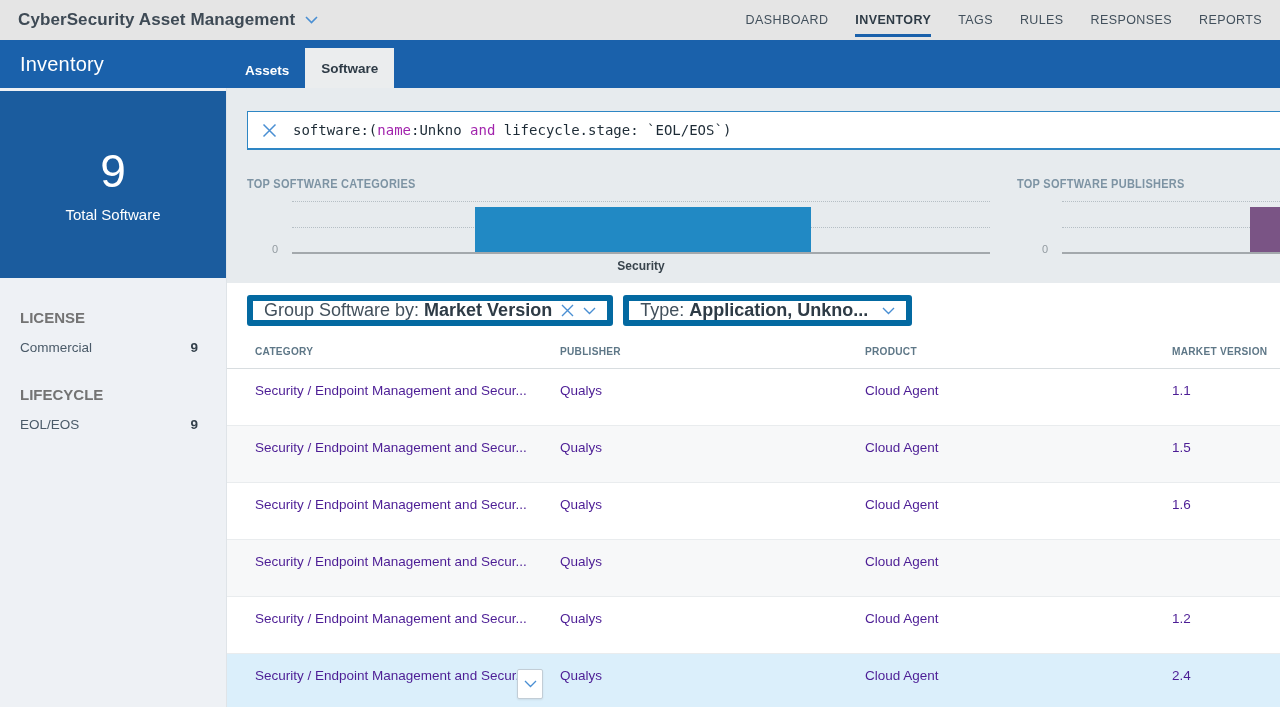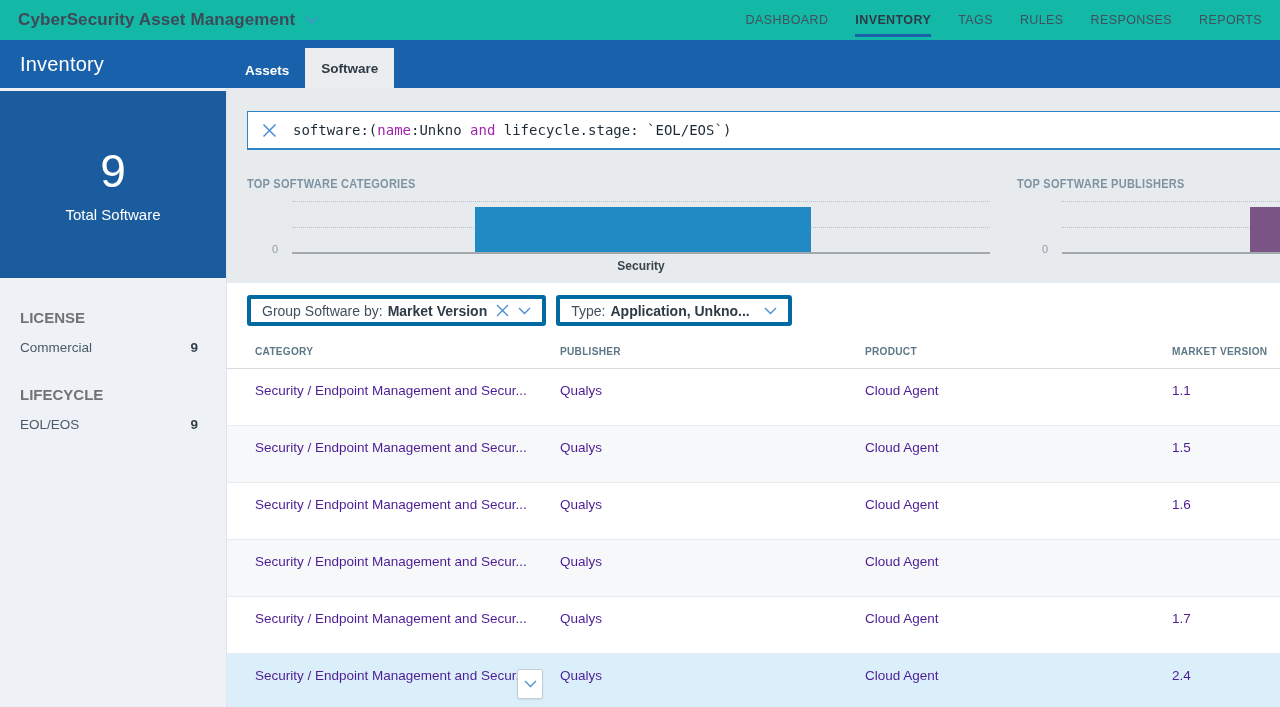--- a/index.html
+++ b/index.html
@@ -1,20 +1,20 @@
 <!DOCTYPE html>
 <html style="--blue: #1a61ab; --panel: #1b5c9e; --accent: #4a8fd3; --barblue: #2189c4; --barpurple: #7a5485; --selrow: #dbeffb; --keyword: #a224ad;"><head>
 <meta charset="utf-8">
 <style>
   * { margin:0; padding:0; box-sizing:border-box; }
   html,body { width:1280px; height:707px; overflow:hidden;
     font-family:"Liberation Sans", sans-serif; background:#fff; }
 
   
-  .topbar { height:40px; background:#14b8a6; display:flex; 
+  .topbar { height:40px; background:#e5e5e5; display:flex; 
     justify-content:space-between; padding:0 18px; }
   .app-switch { display:flex; align-items:center; gap:10px; cursor:pointer; }
   .app-title { font-size:17px; font-weight:bold; color:#3e4a55; letter-spacing:.1px; }
   .topnav { display:flex; align-items:center; gap:27px; }
   .nav-item { font-size:12.5px; font-weight:500; color:#42505c; letter-spacing:.4px;
     text-decoration:none; padding:10px 0 7px; border-bottom:3px solid transparent; cursor:pointer; }
   .nav-item.active { font-weight:bold; color:#2e3b46; border-bottom-color:var(--blue); }
 
   
   .pagehead { height:48px; background:var(--blue); display:flex; align-items:center; position:relative; }
@@ -61,22 +61,22 @@
   .bar { position:absolute; bottom:0; }
   .xlab { text-align:center; font-size:12px; color:#39444d; margin-top:5px; }
   #chart-categories { left:20px; width:763px; }
   #chart-categories .plot { width:698px; }
   #chart-publishers { left:790px; width:300px; }
   #chart-publishers .plot { width:250px; }
 
   
   .lower { background:#fff; }
   .chips { display:flex; gap:10px; padding:12px 0 0 20px; }
-  .chip { height:31px; background:#fff; border:4px solid #0369a1; border-radius:3px;
-    display:flex; align-items:center; padding:0 11px; font-size:14px; color:#42505c; cursor:pointer; }
+  .chip { height:31px; background:#fff; border:6px solid #0369a1; border-radius:3px;
+    display:flex; align-items:center; padding:0 11px; font-size:18px; color:#42505c; cursor:pointer; }
   .chip b { color:#2e3b46; margin-left:5px; }
   .chip .cicon { display:flex; color:var(--accent); margin-left:9px; cursor:pointer; }
 
   
   .tbl-head { display:grid; grid-template-columns:305px 305px 307px auto;
     padding:0 0 0 28px; margin-top:5px; height:38px; align-items:center;
     border-bottom:1px solid #d8dde0; }
   .th { font-size:11.5px; font-weight:bold; color:#5e7787; letter-spacing:.3px;
     display:inline-block; transform:scaleX(.88); transform-origin:0 50%; white-space:nowrap; }
   .row { display:grid; grid-template-columns:305px 305px 307px auto;
@@ -236,21 +236,21 @@
       </div>
       <div class="row alt">
         <div class="cell">Security / Endpoint Management and Secur...</div>
         <div class="cell">Qualys</div>
         <div class="cell">Cloud Agent</div>
       </div>
       <div class="row">
         <div class="cell">Security / Endpoint Management and Secur...</div>
         <div class="cell">Qualys</div>
         <div class="cell">Cloud Agent</div>
-        <div class="cell">1.7</div>
+        <div class="cell">1.2</div>
       </div>
       <div class="row selected">
         <div class="cell">Security / Endpoint Management and Secur...</div>
         <div class="cell">Qualys</div>
         <div class="cell">Cloud Agent</div>
         <div class="cell">2.4</div>
         <div class="expand-btn">
           <span>
             <svg width="13" height="8" viewBox="0 0 13 8">
                 <polyline points="1,1 6.5,6.5 12,1" fill="none" stroke="currentColor" stroke-width="1.3"></polyline>

